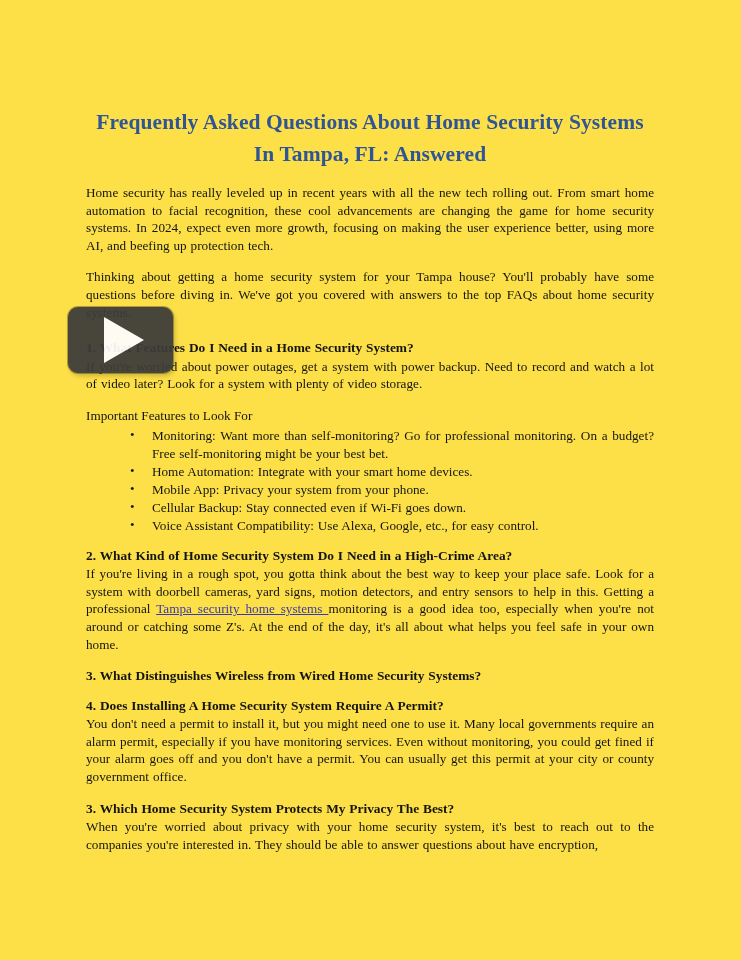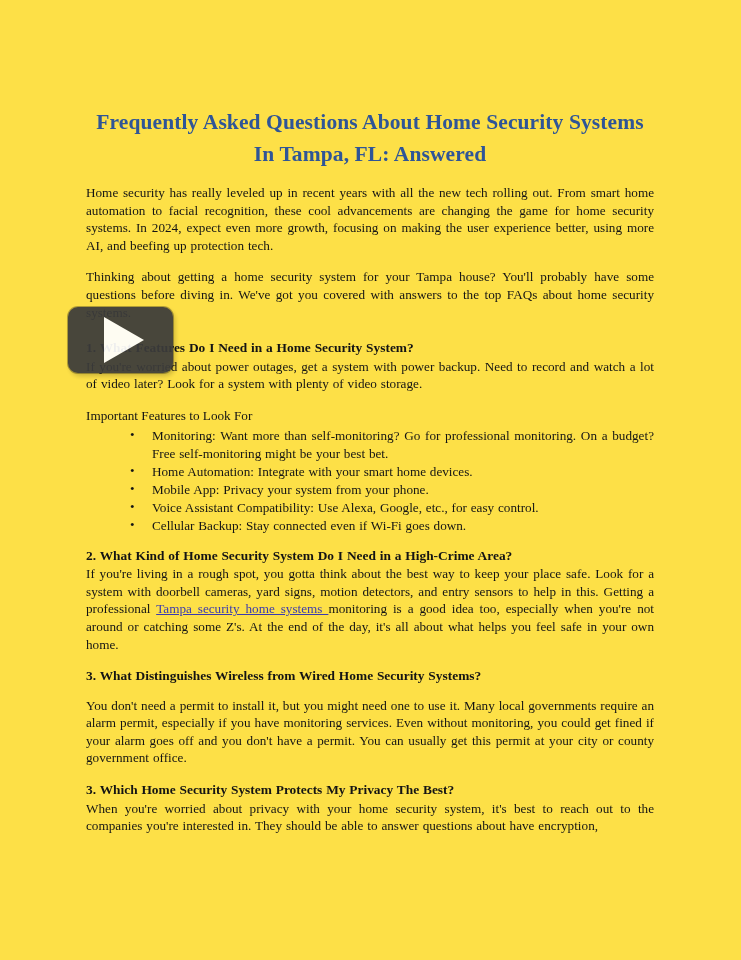--- a/index.html
+++ b/index.html
@@ -134,35 +134,36 @@
       <h2 class="q-head">1. What Features Do I Need in a Home Security System?</h2>
       <p class="body-par">If you're worried about power outages, get a system with power backup. Need to record and watch a lot of video later? Look for a system with plenty of video storage.</p>
     </div>
 
     <div class="section">
       <p class="list-intro">Important Features to Look For</p>
       <ul class="feature-list">
         <li>Monitoring: Want more than self-monitoring? Go for professional monitoring. On a budget? Free self-monitoring might be your best bet.</li>
         <li>Home Automation: Integrate with your smart home devices.</li>
         <li>Mobile App: Privacy your system from your phone.</li>
+        <li>Cellular Backup: Stay connected even if Wi-Fi goes down.</li>
         <li>Voice Assistant Compatibility: Use Alexa, Google, etc., for easy control.</li>
-        <li>Cellular Backup: Stay connected even if Wi-Fi goes down.</li>
       </ul>
     </div>
 
     <div class="section">
       <h2 class="q-head">2. What Kind of Home Security System Do I Need in a High-Crime Area?</h2>
       <p class="body-par"><span>If you're living in a rough spot, you gotta think about the best way to keep your place safe. Look for a system with doorbell cameras, yard signs, motion detectors, and entry sensors to help in this. Getting a professional </span><a class="inline-link" href="#">Tampa security home systems </a><span>monitoring is a good idea too, especially when you're not around or catching some Z's. At the end of the day, it's all about what helps you feel safe in your own home.</span></p>
     </div>
 
     <div class="section">
       <h2 class="q-head">3. What Distinguishes Wireless from Wired Home Security Systems?</h2>
     </div>
 
     <div class="section">
+      <h2 class="q-head">4. Does Installing A Home Security System Require A Permit?</h2>
       <p class="body-par">You don't need a permit to install it, but you might need one to use it. Many local governments require an alarm permit, especially if you have monitoring services. Even without monitoring, you could get fined if your alarm goes off and you don't have a permit. You can usually get this permit at your city or county government office.</p>
     </div>
 
     <div class="section">
       <h2 class="q-head">3. Which Home Security System Protects My Privacy The Best?</h2>
       <p class="body-par tight">When you're worried about privacy with your home security system, it's best to reach out to the companies you're interested in. They should be able to answer questions about have encryption,</p>
     </div>
 
   </div>
 

